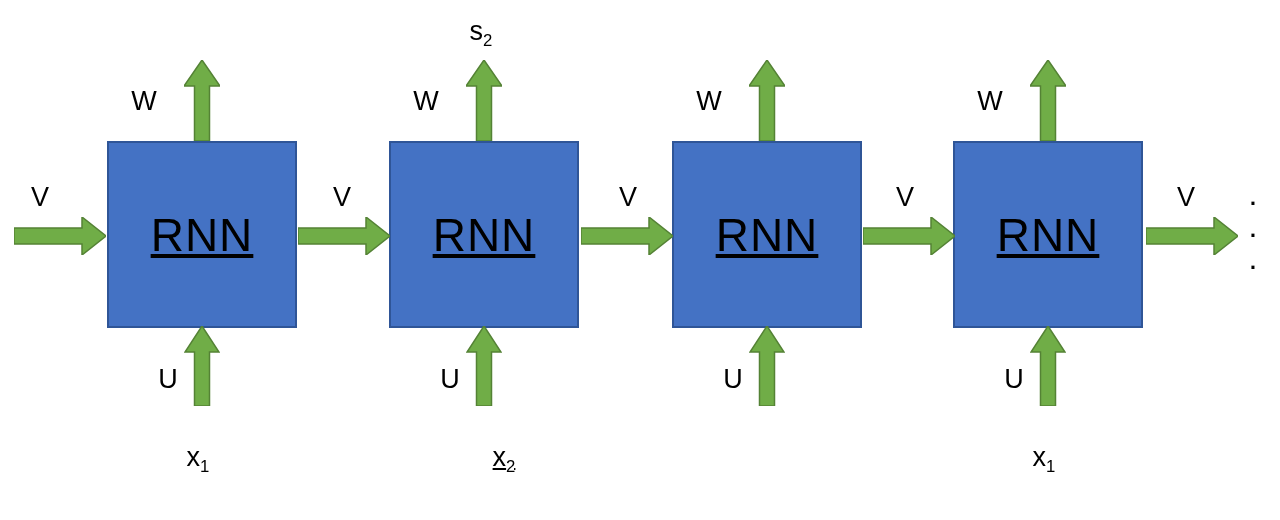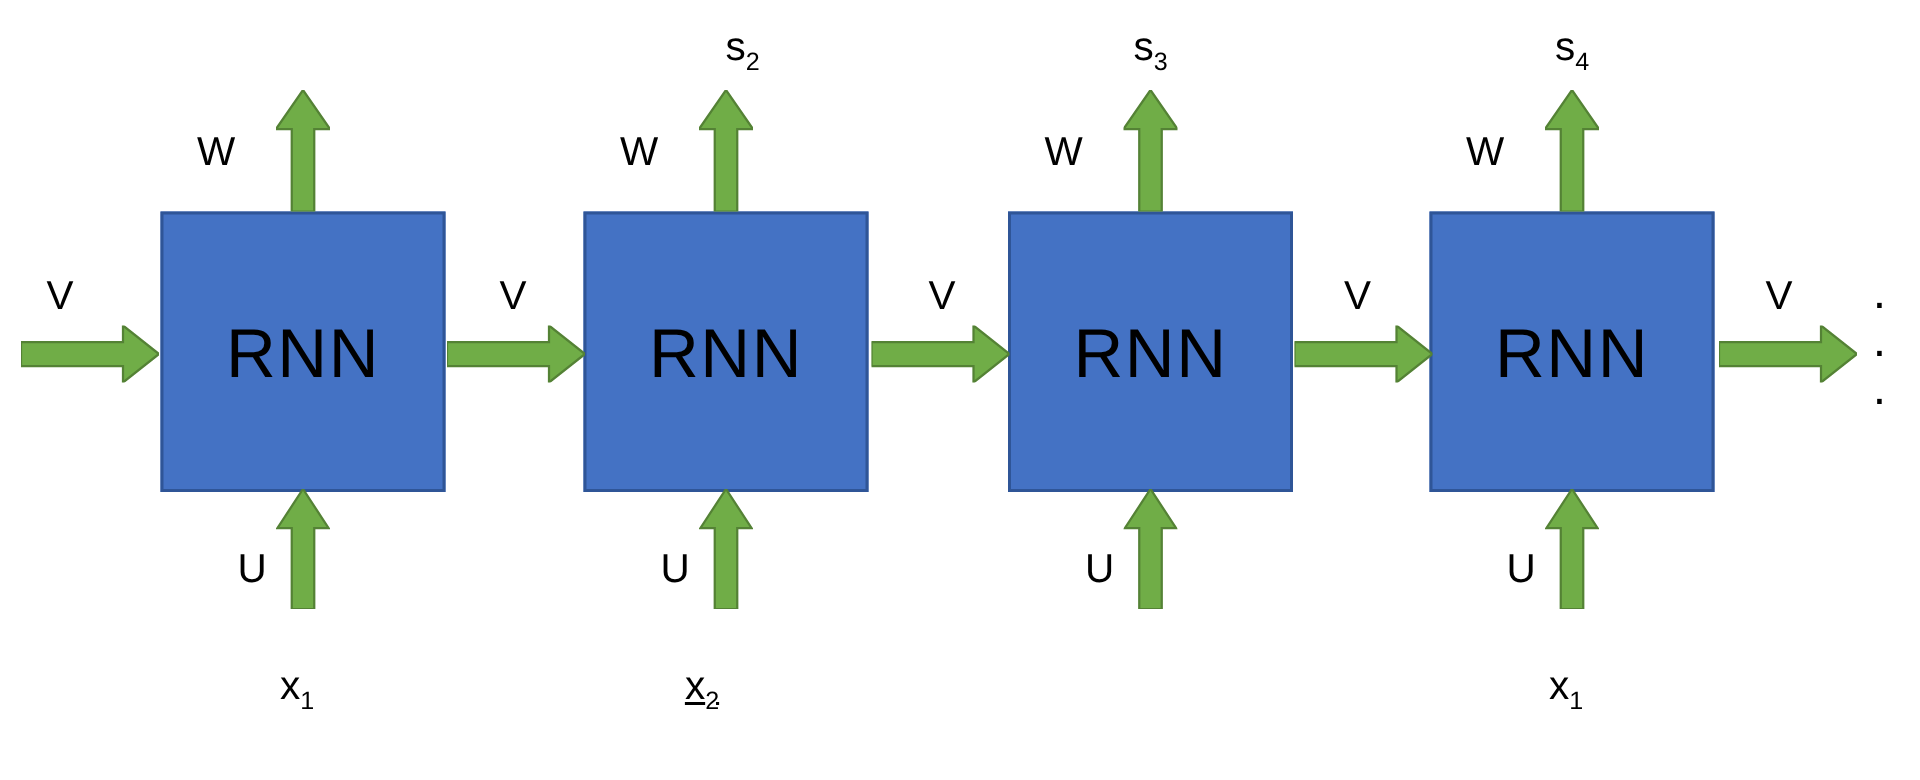--- a/index.html
+++ b/index.html
@@ -8,21 +8,21 @@
     background:var(--background,#ffffff);
     font-family:"Liberation Sans",sans-serif;
     color:var(--text,#000000);
   }
   .abs{position:absolute;}
   .rnn-box{
     top:141px;width:190px;height:187px;box-sizing:border-box;
     background:var(--box-fill,#4472C4);
     border:2px solid var(--box-border,#2F5597);
     display:flex;align-items:center;justify-content:center;
-    font-size:46px;color:#000;letter-spacing:1px;
+    font-size:46px;color:#000;letter-spacing:1px;text-decoration:underline;
   }
   .lbl{font-size:27px;line-height:30px;text-align:center;white-space:nowrap;}
   .lbl sub{font-size:0.62em;}
   .v-lbl{top:182px;width:44px;}
   .s-lbl{top:16px;width:86px;}
   .w-lbl{top:86px;width:44px;}
   .u-lbl{top:364px;width:44px;}
   .x-lbl{top:442px;width:88px;}
   .arrow polygon{
     fill:var(--arrow-fill,#70AD47);
@@ -51,44 +51,42 @@
   <div class="abs lbl u-lbl" style="left:146px;">U</div>
   <div class="abs lbl x-lbl" style="left:154px;"><span>x</span><sub>1</sub></div>
 
   <div class="abs rnn-box" style="left:389px;">RNN</div>
   <svg class="abs arrow vt-arrow" style="left:466px;" viewBox="0 0 36 81">
     <polygon points="10.5,81 10.5,26 0,26 18,0 36,26 25.5,26 25.5,81"></polygon>
   </svg>
   <svg class="abs arrow vb-arrow" style="left:466px;" viewBox="0 0 36 80">
     <polygon points="10.5,80 10.5,26 1,26 18,0 35,26 25.5,26 25.5,80"></polygon>
   </svg>
-  <div class="abs lbl s-lbl" style="left:452px;"><span>s</span><sub>2</sub></div>
+  <div class="abs lbl s-lbl" style="left:438px;"><span>s</span><sub>2</sub></div>
   <div class="abs lbl w-lbl" style="left:404px;">W</div>
   <div class="abs lbl u-lbl" style="left:428px;">U</div>
-  <div class="abs lbl x-lbl" style="left:424px;text-decoration:underline;"><span>x</span><sub>2</sub></div>
+  <div class="abs lbl x-lbl" style="left:460px;text-decoration:underline;"><span>x</span><sub>2</sub></div>
 
   <div class="abs rnn-box" style="left:672px;">RNN</div>
   <svg class="abs arrow vt-arrow" style="left:749px;" viewBox="0 0 36 81">
     <polygon points="10.5,81 10.5,26 0,26 18,0 36,26 25.5,26 25.5,81"></polygon>
   </svg>
   <svg class="abs arrow vb-arrow" style="left:749px;" viewBox="0 0 36 80">
     <polygon points="10.5,80 10.5,26 1,26 18,0 35,26 25.5,26 25.5,80"></polygon>
   </svg>
-  <div class="abs lbl s-lbl" style="left:724px;"><span>s</span><sub>3</sub></div>
   <div class="abs lbl w-lbl" style="left:687px;">W</div>
   <div class="abs lbl u-lbl" style="left:711px;">U</div>
 
   <div class="abs rnn-box" style="left:953px;">RNN</div>
   <svg class="abs arrow vt-arrow" style="left:1030px;" viewBox="0 0 36 81">
     <polygon points="10.5,81 10.5,26 0,26 18,0 36,26 25.5,26 25.5,81"></polygon>
   </svg>
   <svg class="abs arrow vb-arrow" style="left:1030px;" viewBox="0 0 36 80">
     <polygon points="10.5,80 10.5,26 1,26 18,0 35,26 25.5,26 25.5,80"></polygon>
   </svg>
-  <div class="abs lbl s-lbl" style="left:1005px;"><span>s</span><sub>4</sub></div>
   <div class="abs lbl w-lbl" style="left:968px;">W</div>
   <div class="abs lbl u-lbl" style="left:992px;">U</div>
   <div class="abs lbl x-lbl" style="left:1000px;"><span>x</span><sub>1</sub></div>
 
   <svg class="abs arrow h-arrow" style="left:14px;" viewBox="0 0 92 38">
     <polygon points="0,11 68,11 68,0 92,19 68,38 68,27 0,27"></polygon>
   </svg>
   <div class="abs lbl v-lbl" style="left:18px;">V</div>
 
   <svg class="abs arrow h-arrow" style="left:298px;" viewBox="0 0 92 38">

